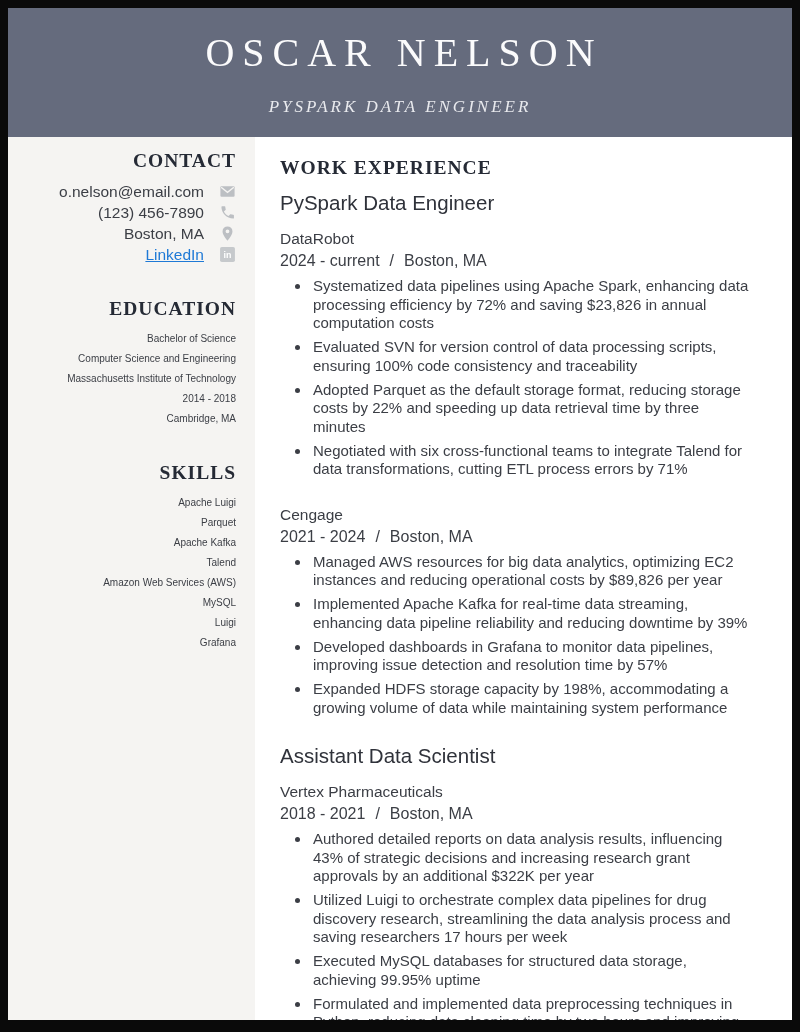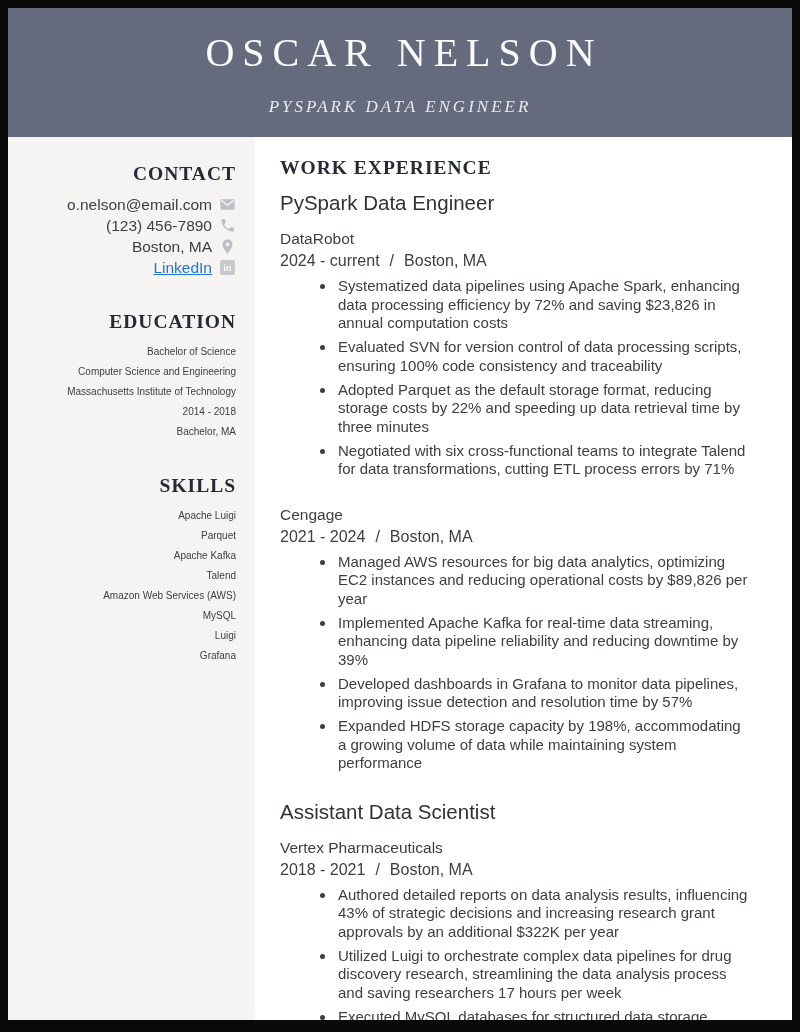--- a/index.html
+++ b/index.html
@@ -34,41 +34,41 @@
     font-size:17px;
     letter-spacing:3px;
     color:#e9eaee;
     white-space:nowrap;
   }
   
   .body { display:flex; height:883px; }
   .sidebar {
     width:247px; flex:0 0 247px;
     background:var(--sidebar-bg,#f5f4f2);
-    padding:26px 19px 0 12px;
+    padding:13px 19px 0 12px;
     text-align:right;
     color:var(--body-text,#3b3e45);
   }
   .main {
     flex:1;
     padding:20px 40px 0 25px;
     color:var(--body-text,#3b3e45);
   }
   .section-heading {
     font-family:"Liberation Serif", serif;
     font-weight:700;
     font-size:19.5px;
     letter-spacing:1px;
     color:var(--heading-text,#252a35);
   }
   
   .contact-list { margin-top:9px; }
   .contact-row {
     display:flex; justify-content:flex-end; align-items:center;
-    gap:7px; height:21px;
+    gap:15px; height:21px;
     font-size:15.5px;
   }
   .contact-icon { width:17px; height:17px; display:inline-flex; align-items:flex-end; justify-content:center; }
   .contact-icon svg { width:17px; height:17px; display:block; }
   .link { color:var(--link-blue,#1e79d6); text-decoration:underline; cursor:pointer; }
   
   .sidebar-section { margin-top:33px; }
   .edu-lines { margin-top:9px; }
   .edu-line, .skill-item { font-size:10px; line-height:20px; }
   .skills-list { margin-top:9px; }
@@ -77,21 +77,20 @@
   .job:first-of-type { margin-top:12px; }
   .job-title { font-size:20.5px; color:#2f323a; font-weight:400; }
   .job-company { font-size:15.5px; margin-top:15px; }
   .job-dateline { font-size:16px; margin-top:4px; }
   .job-dateline .sep { margin:0 10px; }
   .job-bullets { margin:7px 0 0 0; padding-left:31px; list-style:disc; }
   .job-bullets li {
     font-size:15px; line-height:18.5px;
     margin-bottom:5.5px;
     padding-left:2px;
-    margin-left:25px;
   }
 </style>
 </head>
 <body>
 
 <div class="page">
 
   <div class="header">
     <div class="name">OSCAR NELSON</div>
     <div class="subtitle">PYSPARK DATA ENGINEER</div>
@@ -138,21 +137,21 @@
           </div>
         </div>
 
       <div class="sidebar-section">
         <div class="section-heading">EDUCATION</div>
         <div class="edu-lines">
           <div class="edu-line">Bachelor of Science</div>
           <div class="edu-line">Computer Science and Engineering</div>
           <div class="edu-line">Massachusetts Institute of Technology</div>
           <div class="edu-line">2014 - 2018</div>
-          <div class="edu-line">Bachelor, MA</div>
+          <div class="edu-line">Cambridge, MA</div>
         </div>
       </div>
 
       <div class="sidebar-section">
         <div class="section-heading">SKILLS</div>
         <div class="skills-list">
             <div class="skill-item">Apache Luigi</div>
             <div class="skill-item">Parquet</div>
             <div class="skill-item">Apache Kafka</div>
             <div class="skill-item">Talend</div>

